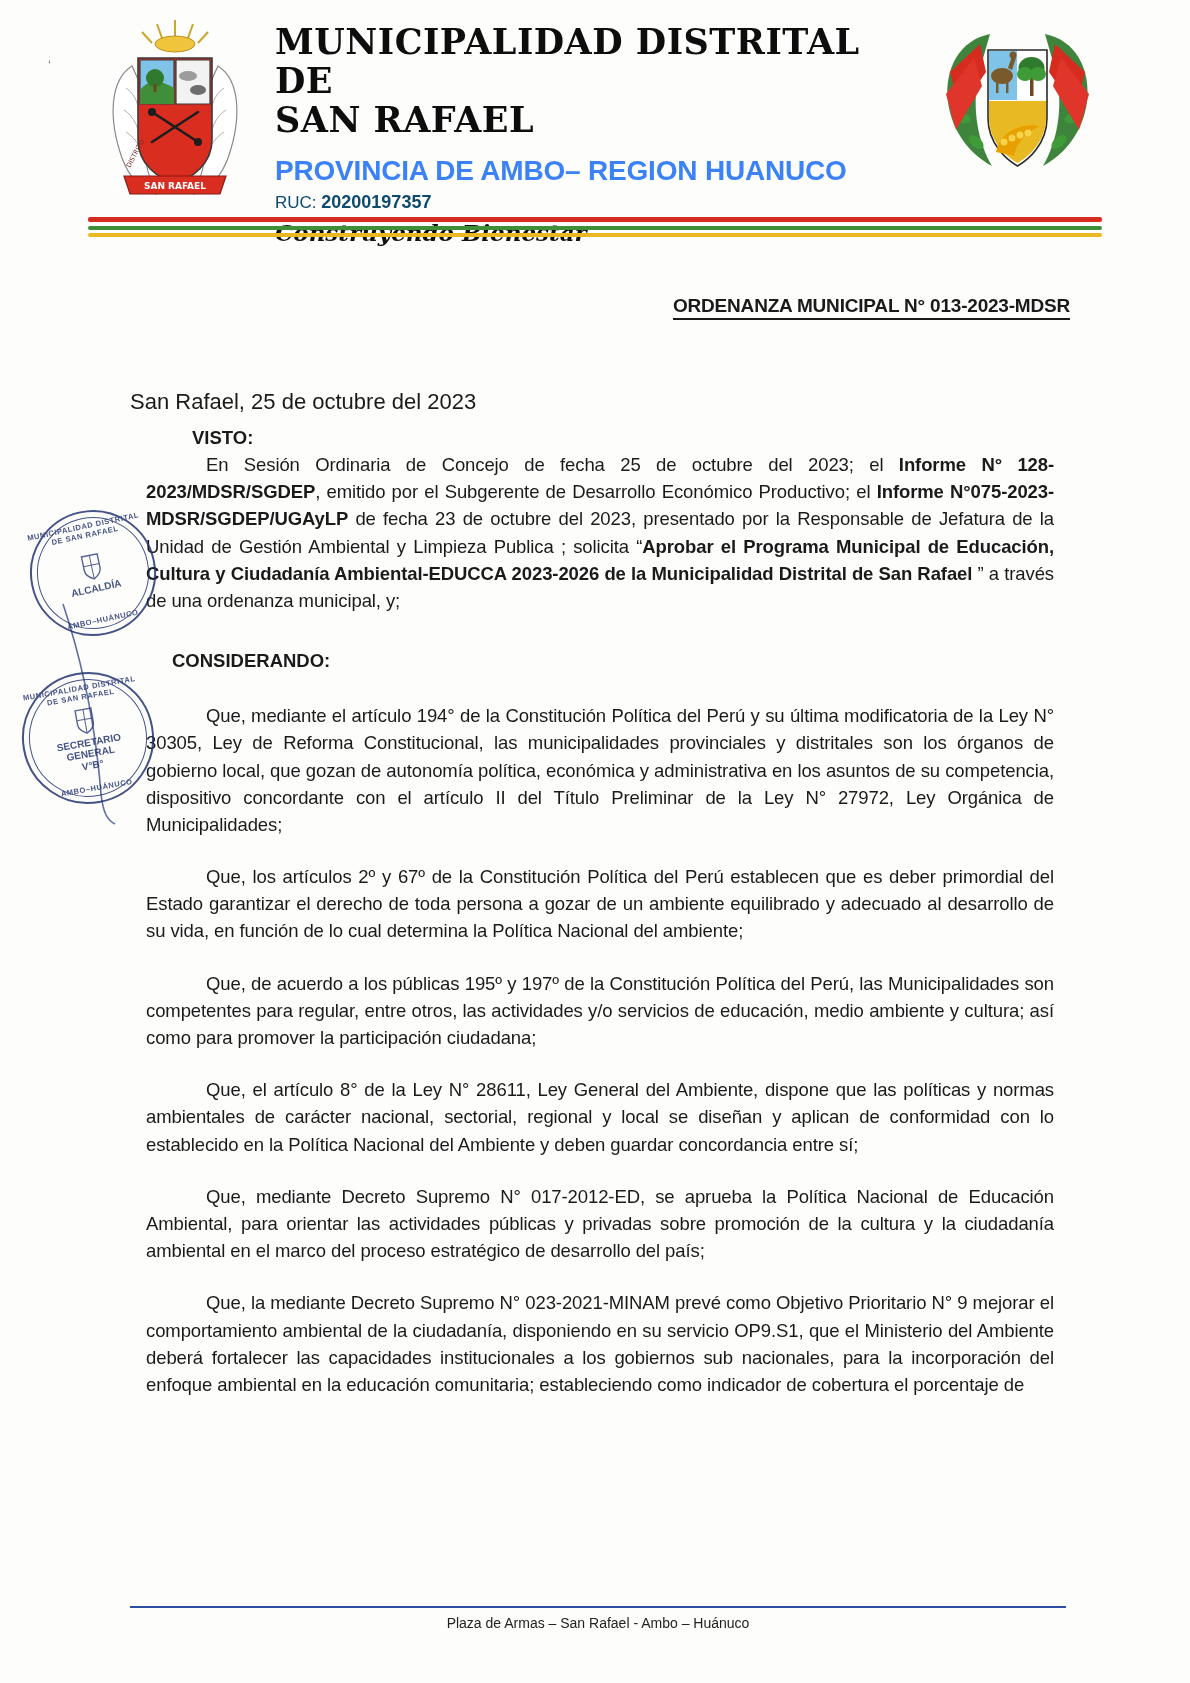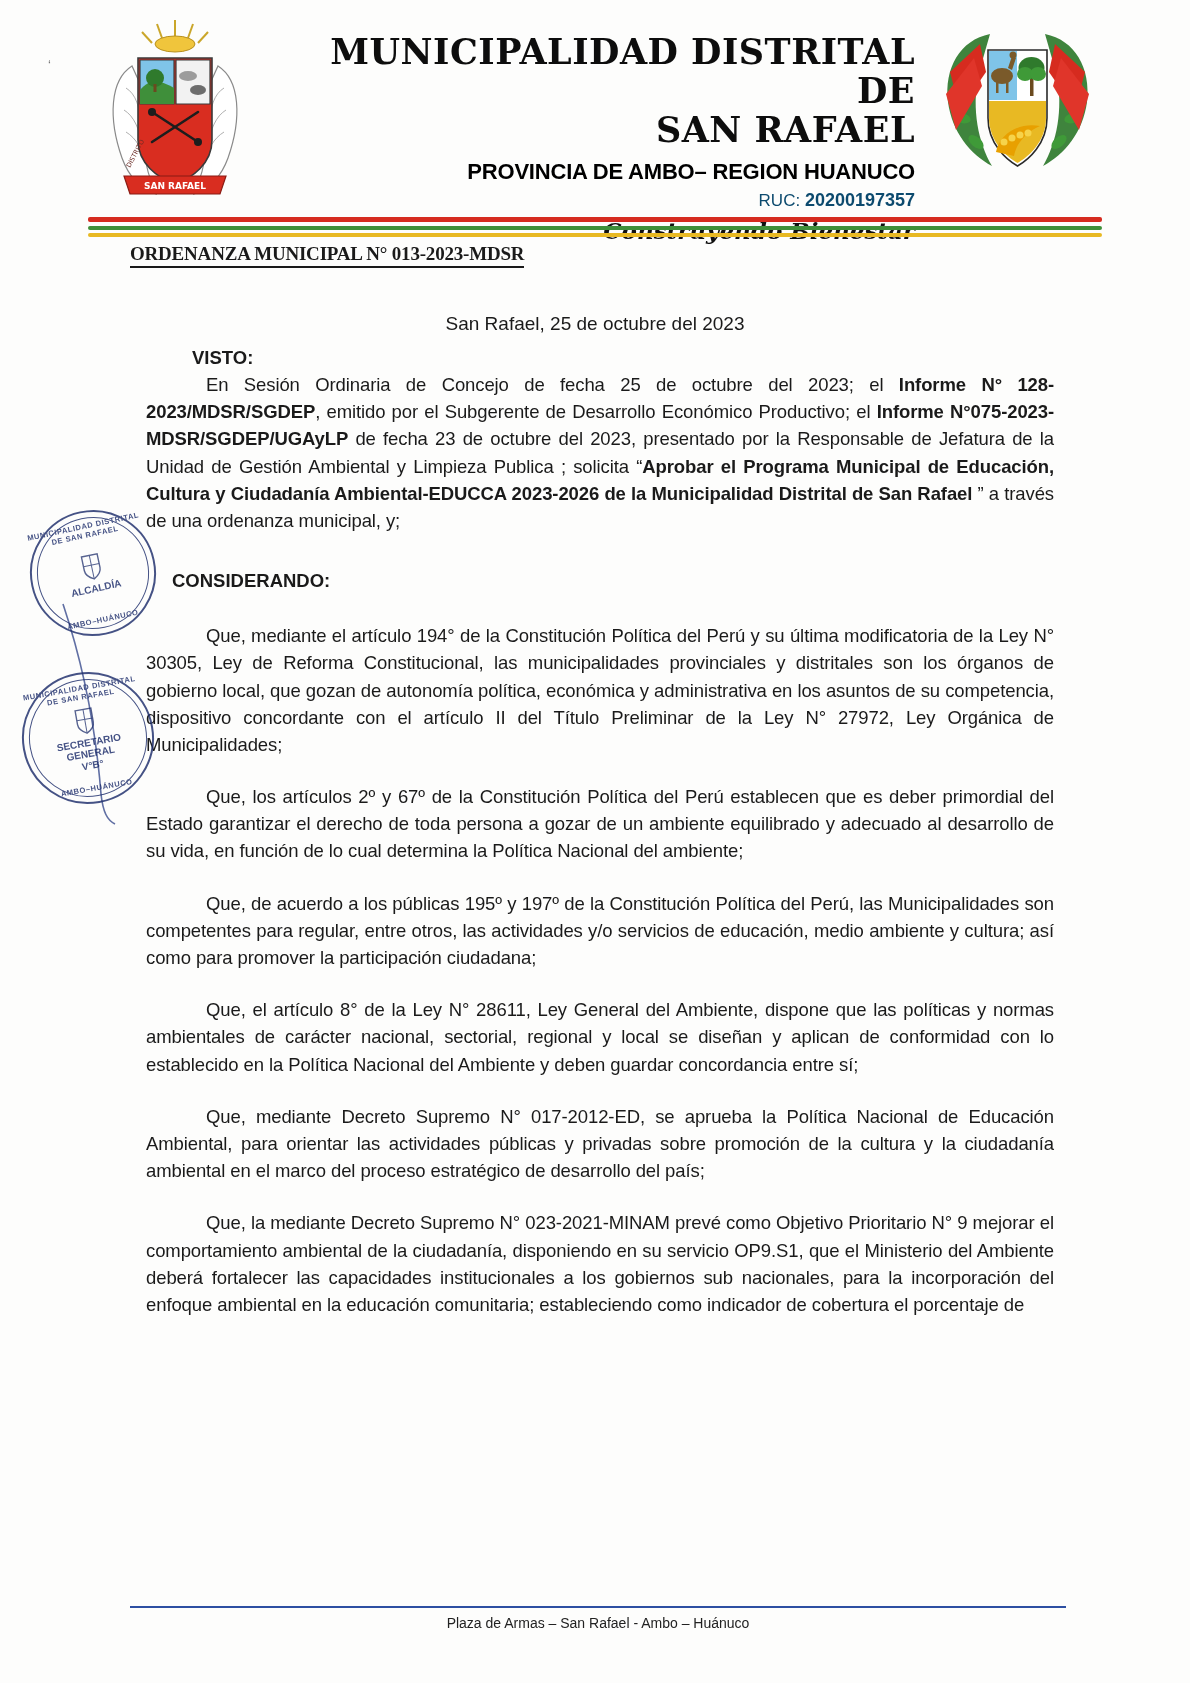--- a/index.html
+++ b/index.html
@@ -39,39 +39,39 @@
     height: 185px;
   }
   .crest-right {
     position: absolute;
     right: 85px;
     top: 14px;
     width: 175px;
     height: 190px;
   }
   .header-text {
-    padding-top: 32px;
-    text-align: right;
+    padding-top: 22px;
+    text-align: left;
     width: 640px;
   }
   .org-name {
     font-family: "DejaVu Serif", serif;
     font-weight: bold;
     font-size: 35px;
     letter-spacing: 0.5px;
     line-height: 1.12;
     color: #0d0d0d;
     white-space: pre-line;
   }
   .org-sub {
-    font-size: 22px;
-    font-weight: bold;
-    margin-top: 9px;
+    font-size: 28px;
+    font-weight: bold;
+    margin-top: 15px;
     letter-spacing: -0.2px;
-    color: #000000;
+    color: #3b82f6;
   }
   .org-ruc {
     font-size: 17px;
     margin-top: 5px;
     letter-spacing: 0px;
     color: #0c4a6e;
   }
   .org-ruc b { font-weight: bold; font-size: 18px; }
   .slogan {
     font-family: "DejaVu Serif", serif;
@@ -93,34 +93,34 @@
   .rule.r1 { top: 0px;  background: #d62b1f; height: 5px; }
   .rule.r2 { top: 9px;  background: #3f8f3a; }
   .rule.r3 { top: 16px; background: #e8b923; }
 
   
   .doc-body {
     padding: 0 120px 0 130px;
     position: relative;
   }
   .doc-title {
-    text-align: left;
+    text-align: right;
+    margin-top: 52px;
     font-size: 19px;
     font-weight: bold;
     letter-spacing: -0.2px;
-    font-family: Liberation Serif, serif;
   }
   .doc-title span {
     border-bottom: 2px solid #1a1a1a;
     padding-bottom: 2px;
   }
   .place-date {
-    margin-top: 48px;
-    text-align: center;
-    font-size: 19px;
+    margin-top: 72px;
+    text-align: left;
+    font-size: 22px;
     padding-right: 10px;
   }
   .section-label {
     margin-top: 12px;
     font-size: 18.5px;
     font-weight: bold;
     padding-left: 62px;
   }
   .section-label.considerando {
     margin-top: 36px;

